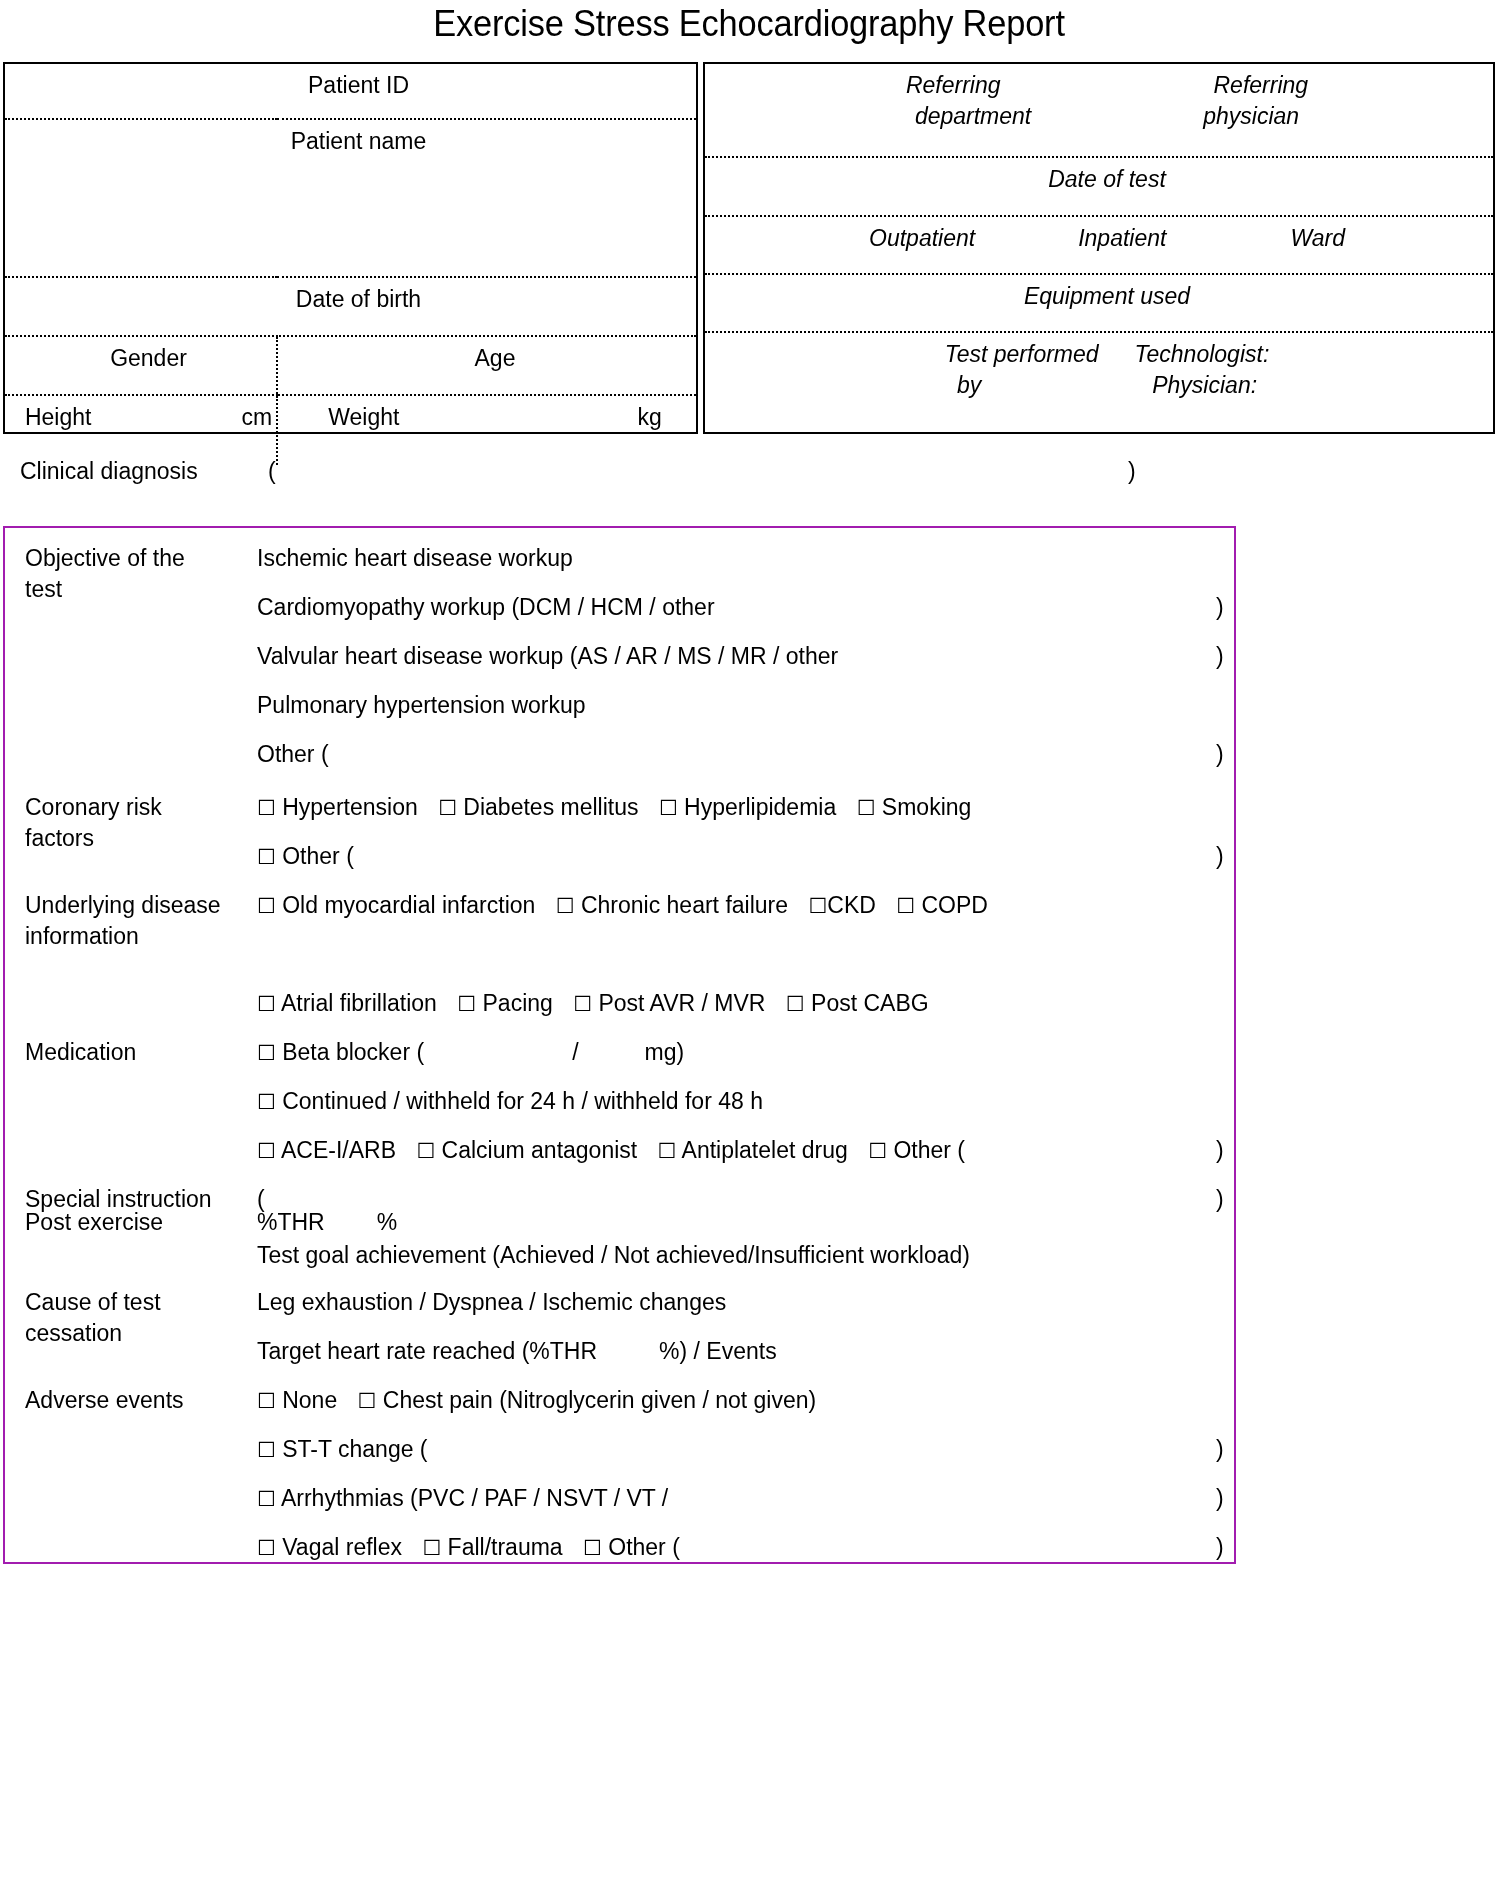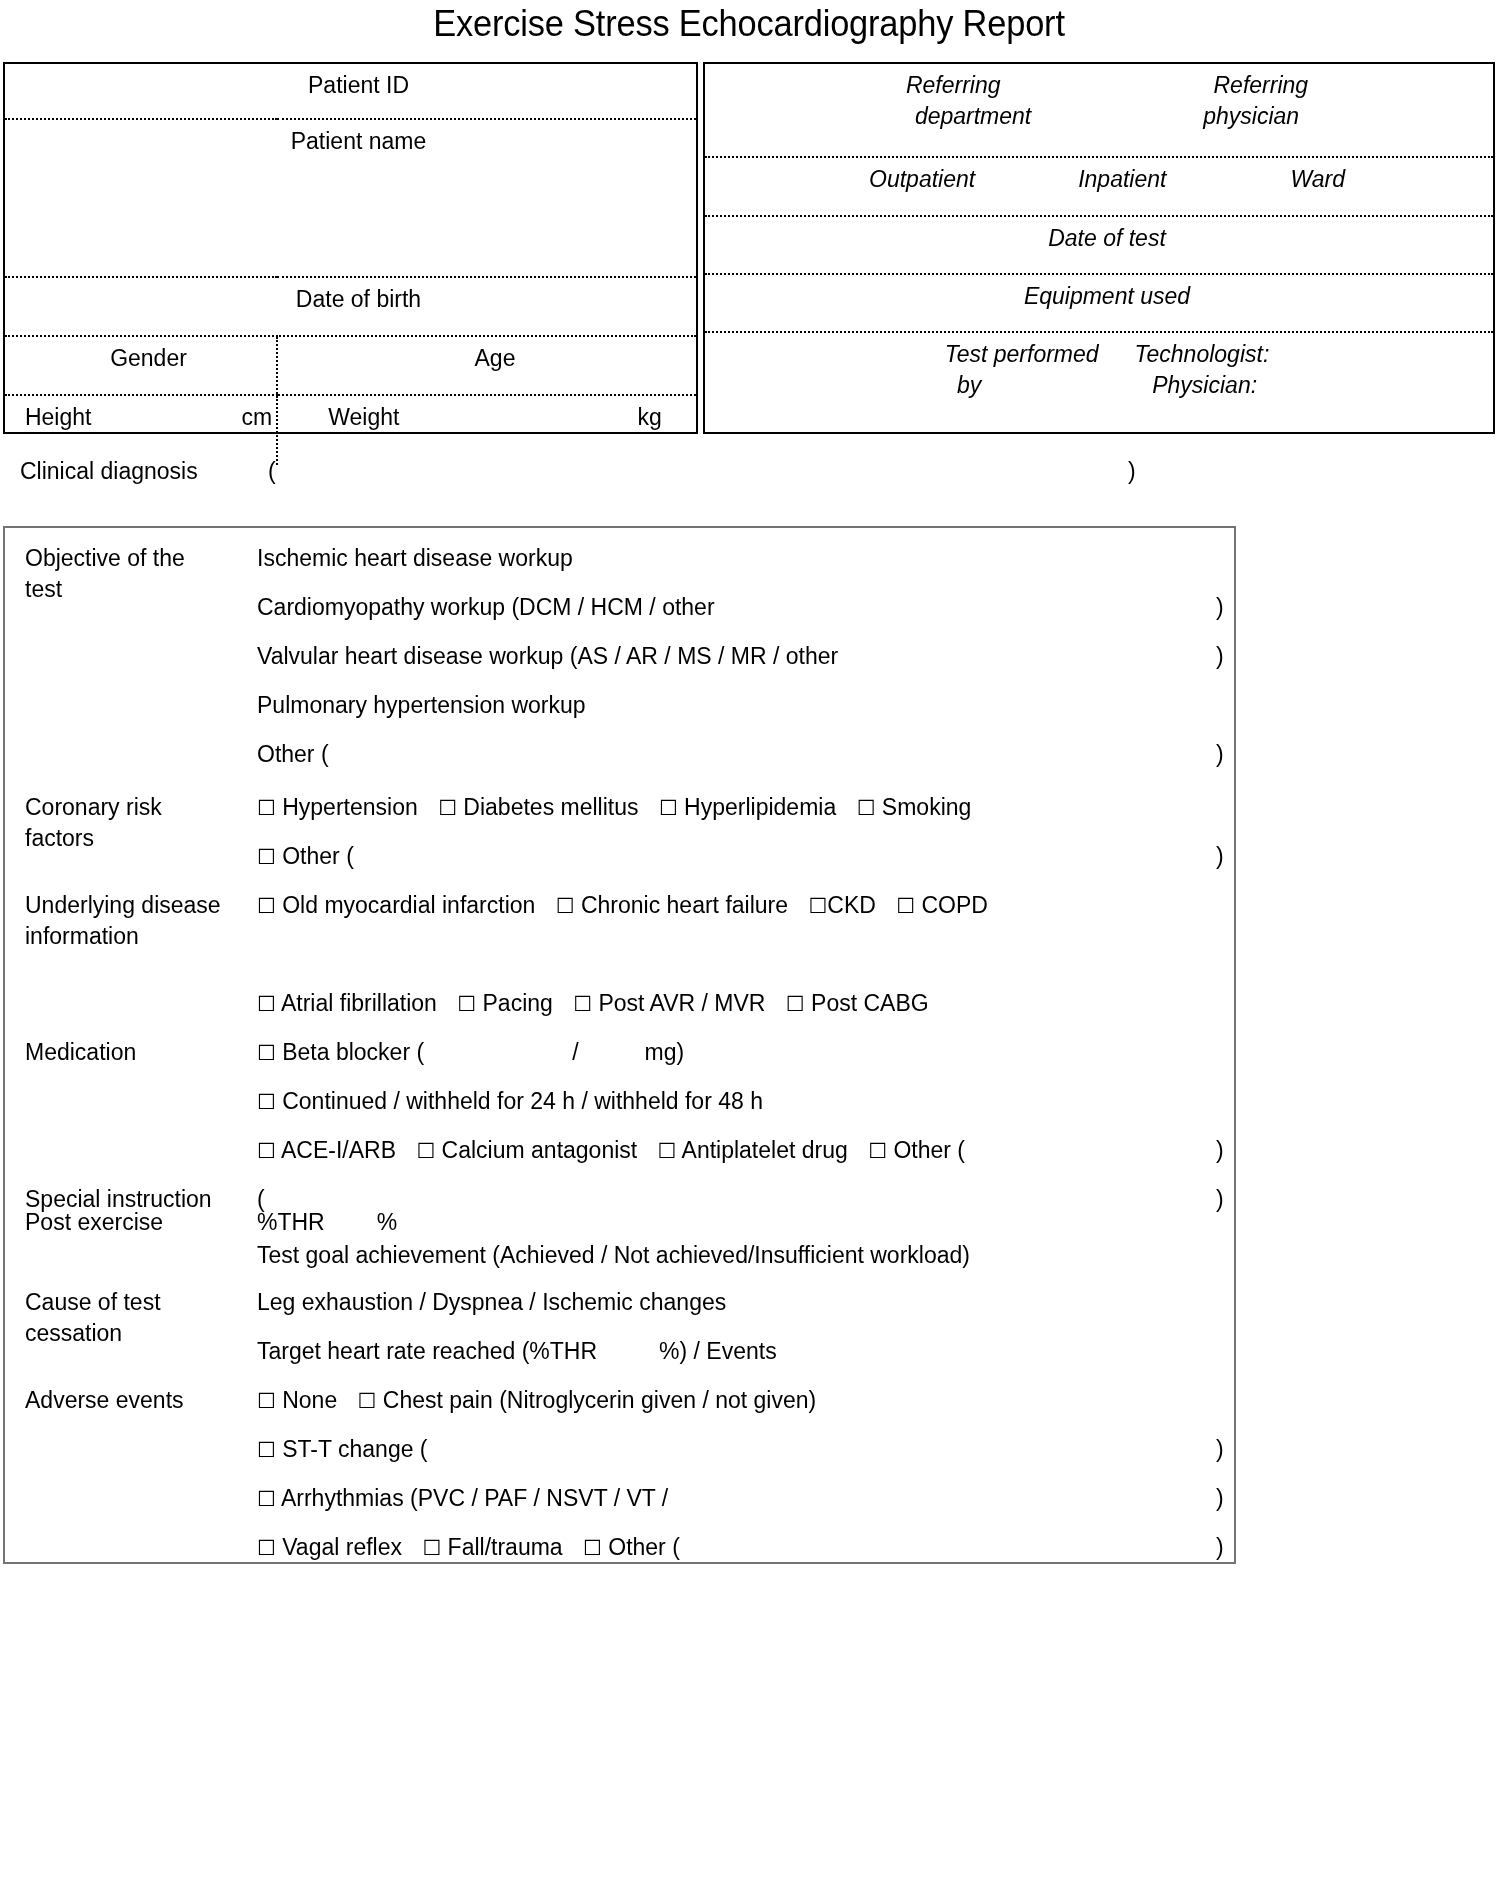--- a/index.html
+++ b/index.html
@@ -98,21 +98,21 @@
   .clinical .lbl { position: absolute; left: 0; top: 0; }
   .clinical .paren-open { position: absolute; left: 248px; top: 0; }
   .clinical .paren-close { position: absolute; left: 1108px; top: 0; }
 
   
   .main-table {
     position: absolute;
     left: 3px;
     top: 526px;
     width: 1233px;
-    border: 2px solid #737373;
+    border: 2px solid #a21caf;
     border-collapse: collapse;
     box-sizing: border-box;
     table-layout: fixed;
   }
   .main-table td {
     vertical-align: top;
     font-size: 23px;
     line-height: 31px;
     padding: 0;
   }
@@ -207,26 +207,26 @@
     <table>
       <tbody>
           <tr>
         <td style="height:83px">
           <span class="cellrow"><span>Referring</span><span class="sp-lg" style="width:213px"></span><span>Referring</span></span>
           <span class="cellrow"><span>department</span><span class="sp-lg" style="width:172px"></span><span>physician</span></span>
         </td>
       </tr>
       <tr>
         <td style="height:49px">
+          <span>Date of test</span>
+        </td>
+      </tr>
+      <tr>
+        <td style="height:49px">
           <span class="cellrow"><span>Outpatient</span><span class="sp-lg" style="width:103px"></span><span>Inpatient</span><span class="sp-lg" style="width:124px"></span><span>Ward</span></span>
-        </td>
-      </tr>
-      <tr>
-        <td style="height:49px">
-          <span>Date of test</span>
         </td>
       </tr>
       <tr>
         <td style="height:48px">
           <span>Equipment used</span>
         </td>
       </tr>
       <tr>
         <td style="height:90px">
           <span class="cellrow"><span>Test performed</span><span class="sp-lg" style="width:36px"></span><span>Technologist:</span></span>

